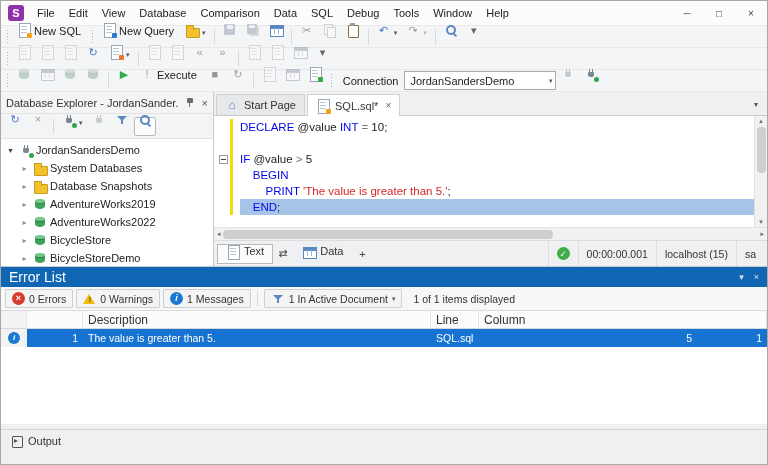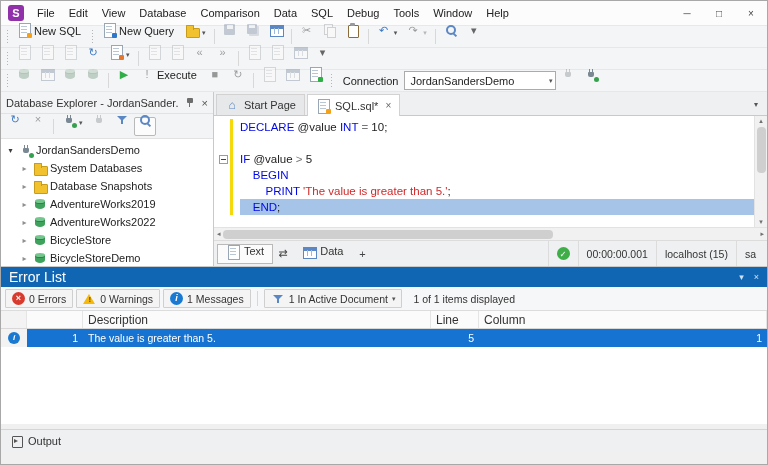--- a/index.html
+++ b/index.html
@@ -520,20 +520,21 @@
         <div class="c c5">Column</div>
       </div>
       <div class="el-row el-data selected">
         <div class="c c0">
           <span class="sev sev-info small">
               <span>i</span>
             </span>
         </div>
         <div class="c c1">1</div>
         <div class="c c2">The value is greater than 5.</div>
+        <div class="c c3">SQL.sql</div>
         <div class="c c4">5</div>
         <div class="c c5">1</div>
       </div>
       <div class="el-fill"></div>
     </div>
   </div>
 
   <div class="gap5"></div>
   <div class="outputbar">
     <span class="ic ic-out"></span>

